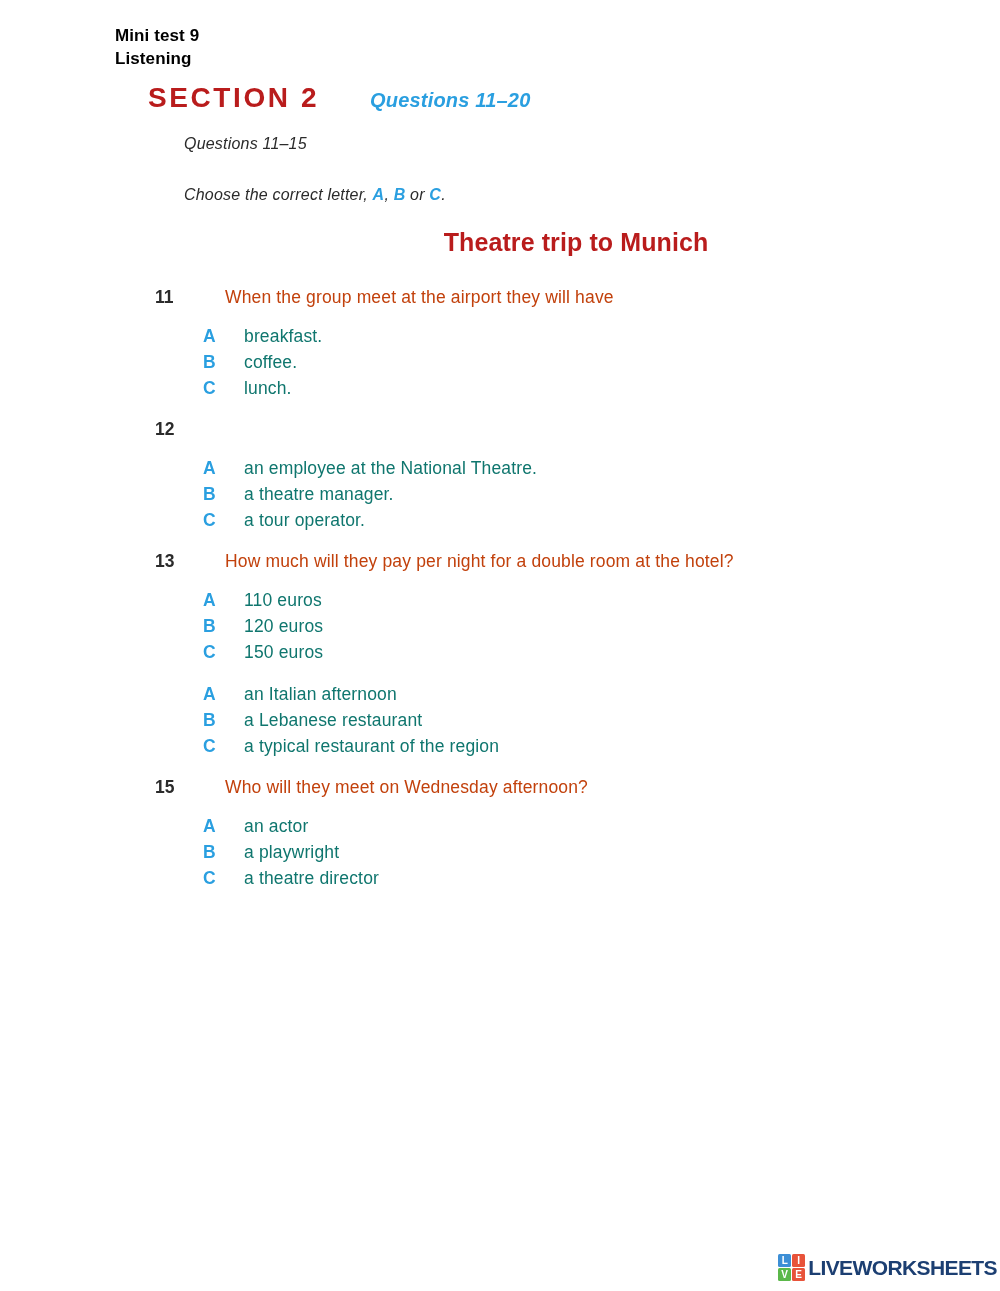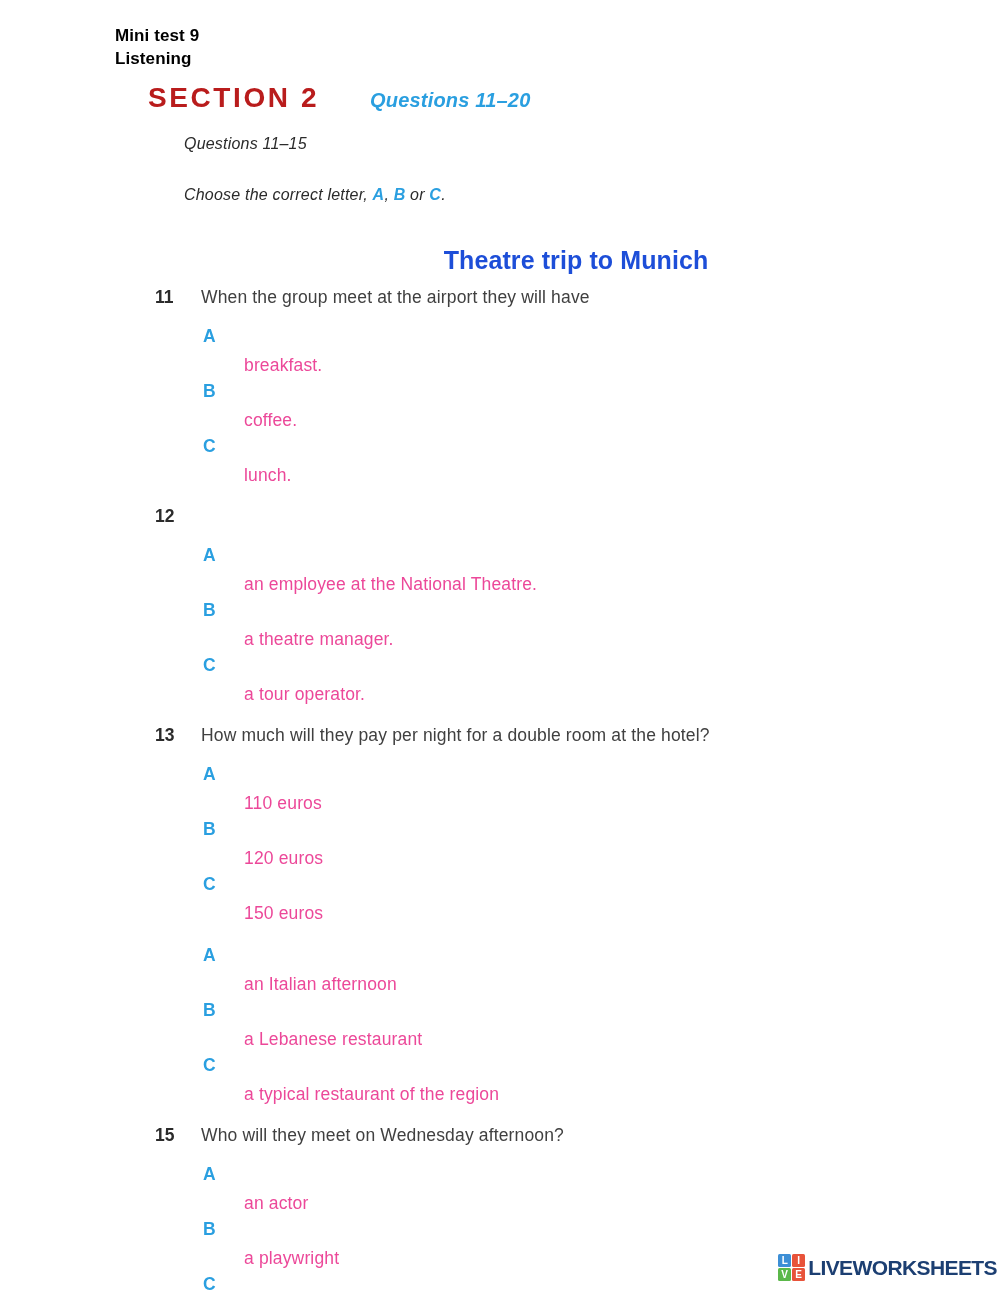--- a/index.html
+++ b/index.html
@@ -71,26 +71,26 @@
     color: #2a9fe0;
     font-weight: bold;
     font-style: italic;
   }
 
   
   .trip-title {
     position: absolute;
     left: 0;
     right: 0;
-    top: 246px;
+    top: 228px;
     text-align: center;
     padding-left: 152px;
     font-size: 25px;
     font-weight: bold;
-    color: #1d4ed8;
+    color: #b91c1c;
     letter-spacing: 0.1px;
   }
 
   
   .questions {
     position: absolute;
     left: 8px;
     top: 285px;
     width: 1000px;
   }
@@ -102,45 +102,45 @@
   }
   .q-num {
     flex: 0 0 46px;
     font-size: 17.5px;
     font-weight: bold;
     color: #2b2b2b;
     line-height: 25px;
   }
   .q-text {
     font-size: 17.5px;
-    color: #404040;
+    color: #c2410c;
     line-height: 25px;
     letter-spacing: 0.15px;
+    margin-left: 24px;
   }
   .options {
     margin-top: 13px;
     margin-bottom: 4px;
   }
   .opt-row {
     display: flex;
     align-items: flex-start;
     padding-left: 195px;
     line-height: 26px;
   }
   .opt-letter {
     flex: 0 0 41px;
     font-size: 17.5px;
     font-weight: bold;
     color: #2a9fe0;
   }
   .opt-text {
     font-size: 17.5px;
-    color: #ec4899;
+    color: #0f766e;
     letter-spacing: 0.15px;
-    margin-top: 29px;
   }
 
   
   .lw-footer {
     position: absolute;
     right: 3px;
     bottom: 10px;
     display: flex;
     align-items: center;
   }

